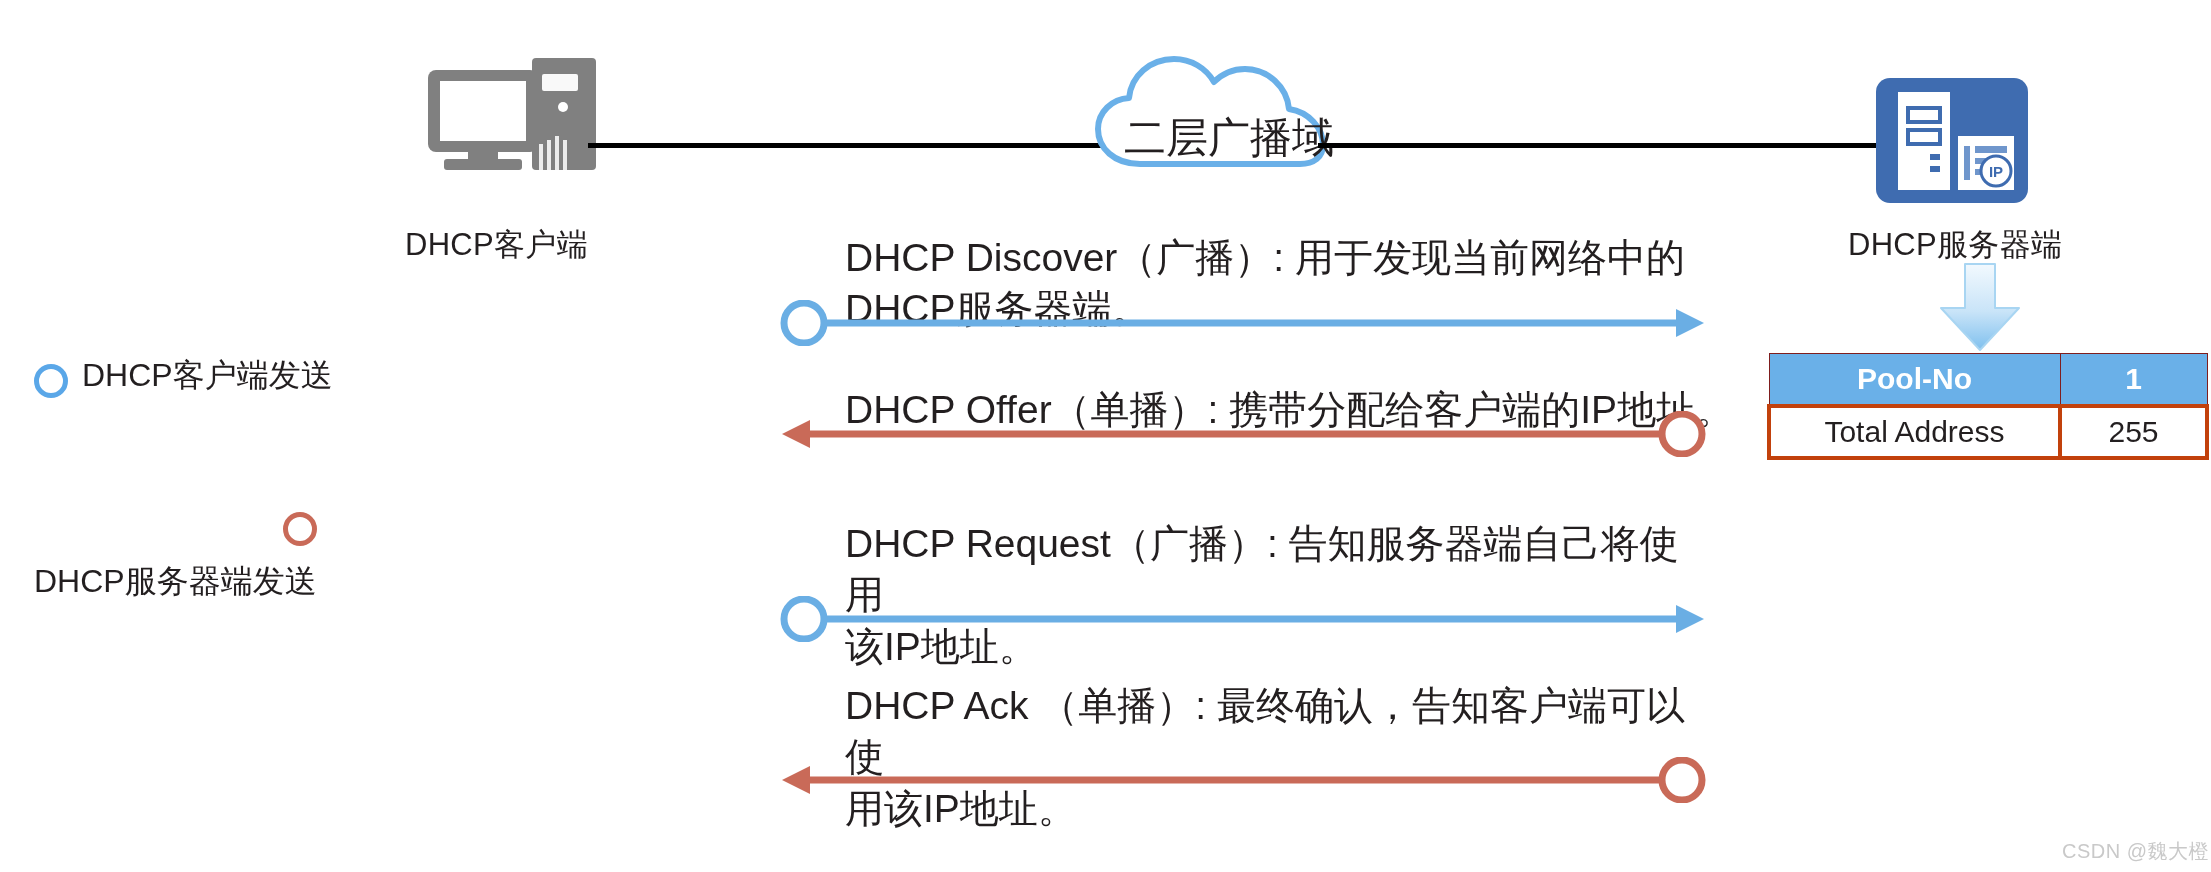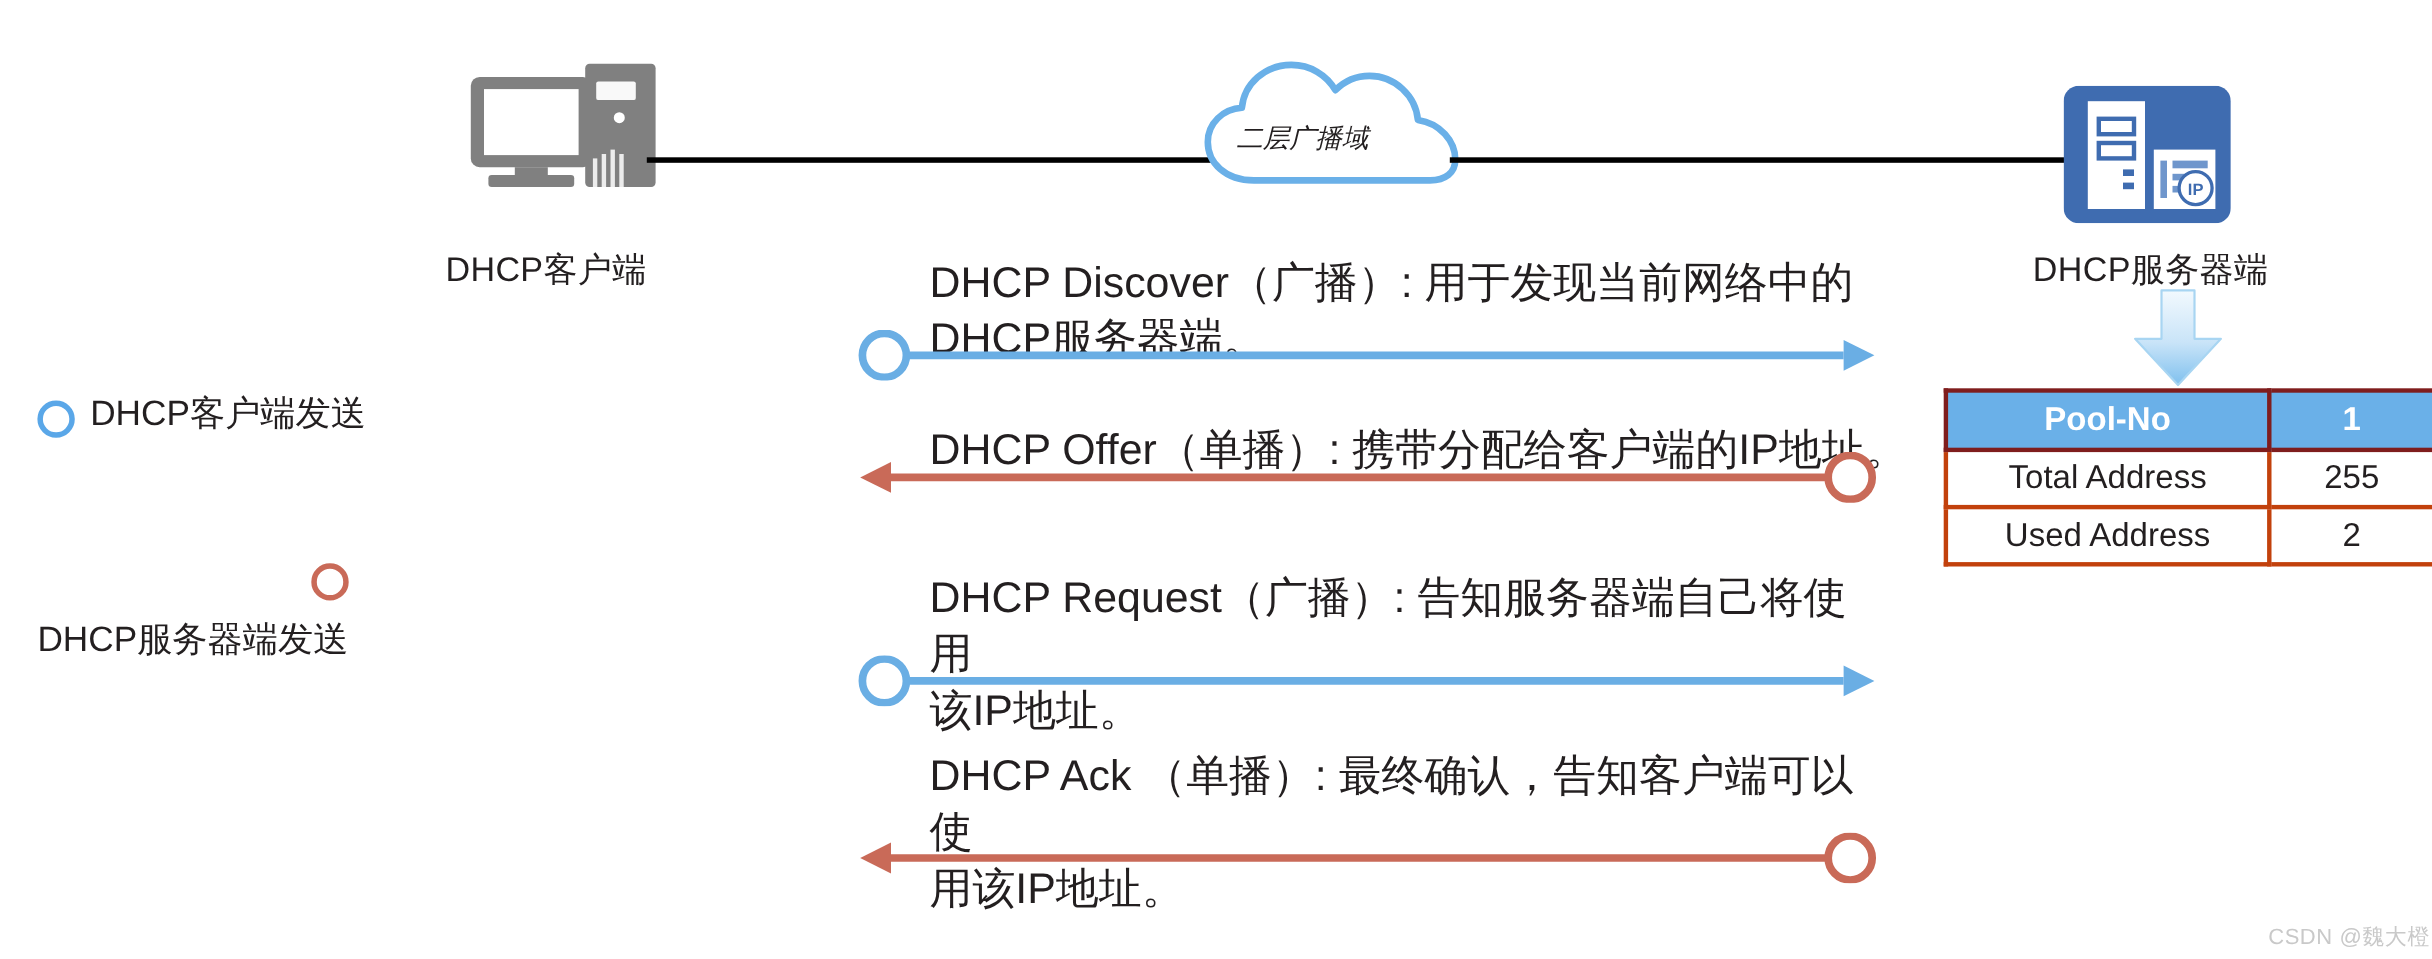--- a/index.html
+++ b/index.html
@@ -22,24 +22,23 @@
   
   .node-label {
     font-size: 31px;
     color: #231f20;
     white-space: nowrap;
     letter-spacing: 0.3px;
   }
 
   
   #cloud-label {
-    font-size: 24px;
-    color: #231f20;
-    white-space: nowrap;
-    font-style: italic;
+    font-size: 42px;
+    color: #231f20;
+    white-space: nowrap;
   }
 
   
   .legend-row {
     display: flex;
     align-items: flex-end;
     gap: 14px;
     white-space: nowrap;
   }
   .legend-ring {
@@ -76,21 +75,21 @@
     font-size: 30px;
     text-align: center;
     border: 4px solid #c2410c;
     padding: 0 6px;
     color: #231f20;
   }
   #pool-table tr.head td {
     background: #6ab0e8;
     color: #ffffff;
     font-weight: bold;
-    border: 4px solid #7f1d1d;
+    border: 1px solid #7f1d1d;
     height: 50px;
   }
   #pool-table td.col-key { width: 278px; }
   #pool-table td.col-val { width: 134px; }
 
   
   #watermark {
     font-size: 20px;
     color: #c9c9c9;
     white-space: nowrap;
@@ -178,24 +177,20 @@
   <table id="pool-table" class="abs" style="left:1767px; top:353px;">
     <tbody>
       <tr class="head">
         <td class="col-key">Pool-No</td>
         <td class="col-val">1</td>
       </tr>
       <tr>
         <td class="col-key">Total Address</td>
         <td class="col-val">255</td>
       </tr>
-      <tr>
-        <td class="col-key">Used Address</td>
-        <td class="col-val">2</td>
-      </tr>
     </tbody>
   </table>
 
   <div class="abs legend-row" style="left:34px; top:354px;">
     <span class="legend-ring blue"></span>
     <span class="legend-text">DHCP客户端发送</span>
   </div>
   <div class="abs legend-row" style="left:34px; top:512px;flex-direction:column;">
     <span class="legend-ring red"></span>
     <span class="legend-text">DHCP服务器端发送</span>

